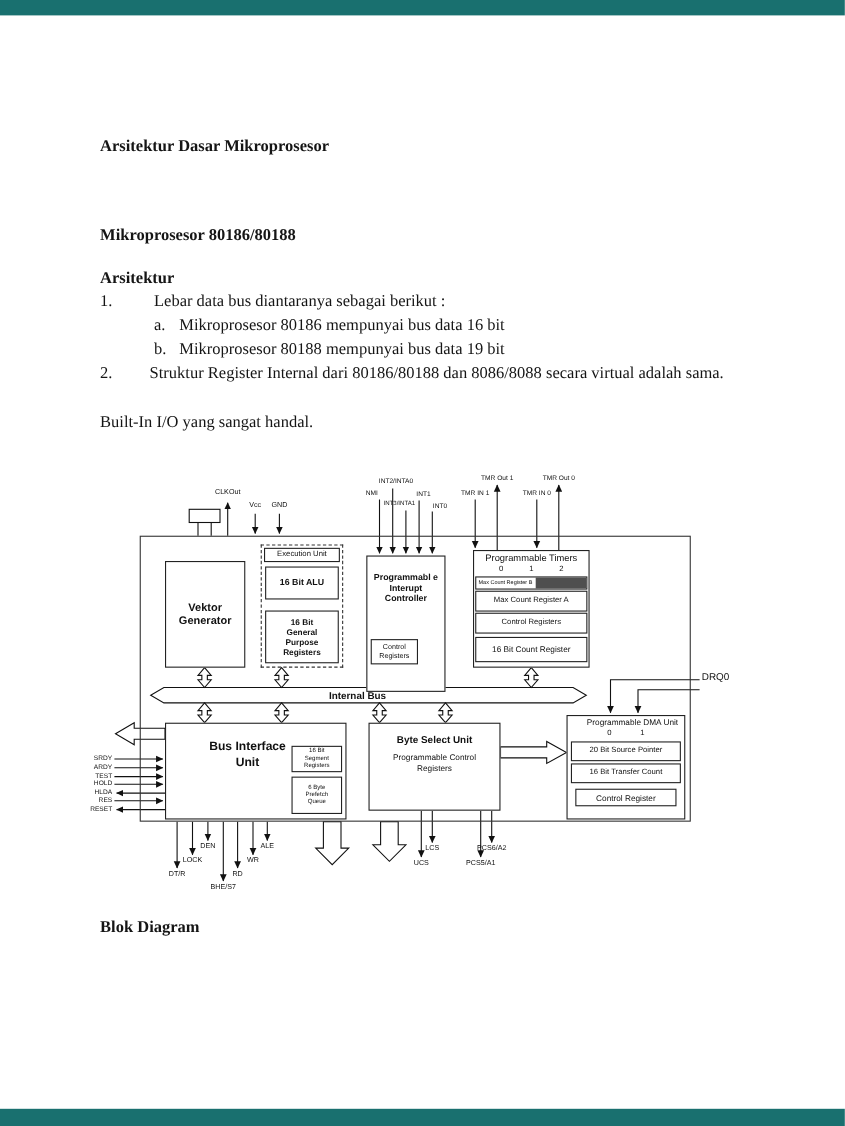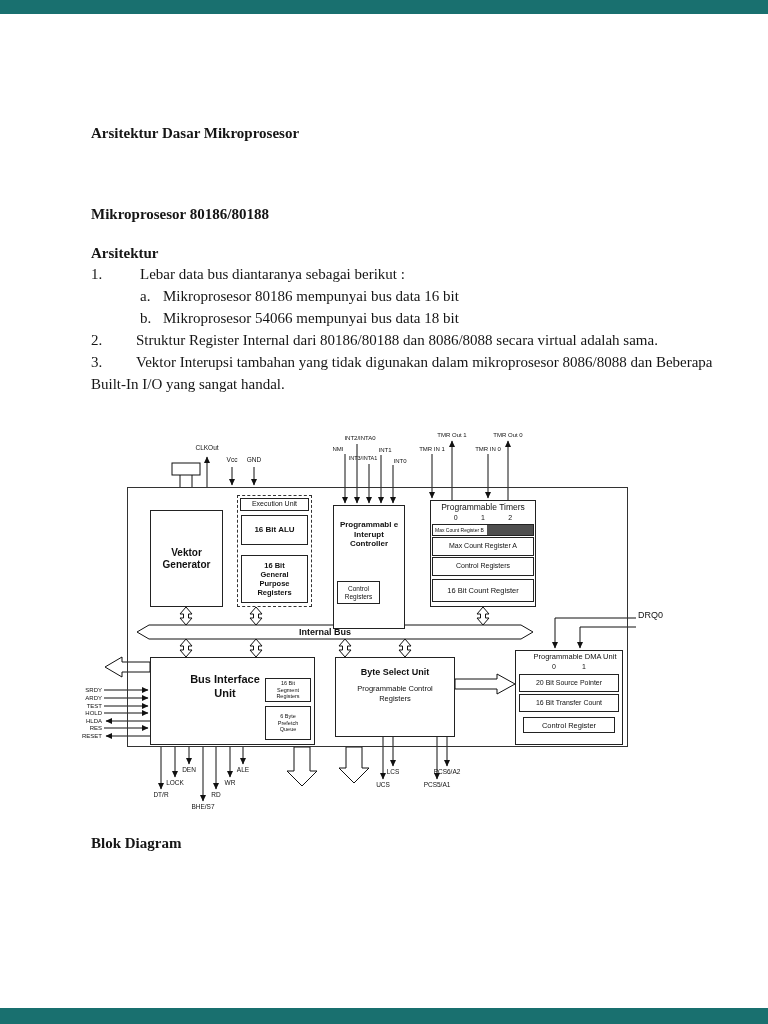--- a/index.html
+++ b/index.html
@@ -37,23 +37,22 @@
 <div class="frame-top"></div>
 
 <div class="page">
 
   <div class="doc-title" style="top:125px">Arsitektur Dasar Mikroprosesor</div>
   <div class="doc-title" style="top:206px">Mikroprosesor 80186/80188</div>
   <div class="doc-title" style="top:245px">Arsitektur</div>
 
   <div class="line" style="top:266px;left:91px"><span class="num w49">1.</span><span>Lebar data bus diantaranya sebagai berikut :</span></div>
   <div class="line" style="top:288px;left:140px"><span class="num w23">a.</span><span>Mikroprosesor 80186 mempunyai bus data 16 bit</span></div>
-  <div class="line" style="top:310px;left:140px"><span class="num w23">b.</span><span>Mikroprosesor 54066 mempunyai bus data 18 bit</span></div>
+  <div class="line" style="top:310px;left:140px"><span class="num w23">b.</span><span>Mikroprosesor 80188 mempunyai bus data 19 bit</span></div>
   <div class="line" style="top:332px;left:91px"><span class="num w45">2.</span><span>Struktur Register Internal dari 80186/80188 dan 8086/8088 secara virtual adalah sama.</span></div>
-  <div class="line" style="top:354px;left:91px"><span class="num w45">3.</span><span>Vektor Interupsi tambahan yang tidak digunakan dalam mikroprosesor 8086/8088 dan Beberapa</span></div>
   <div class="line" style="top:376px;left:91px"><span>Built-In I/O yang sangat handal.</span></div>
 
   <div class="diagram">
 
     <svg class="wires" width="650" height="392" style="left:0;top:0">
       <defs>
         <marker id="ah" viewBox="0 0 8 8" refX="7" refY="4" markerWidth="7" markerHeight="7" orient="auto">
           <path d="M0,0.5 L7.5,4 L0,7.5 z" fill="#111"></path>
         </marker>
       </defs>

